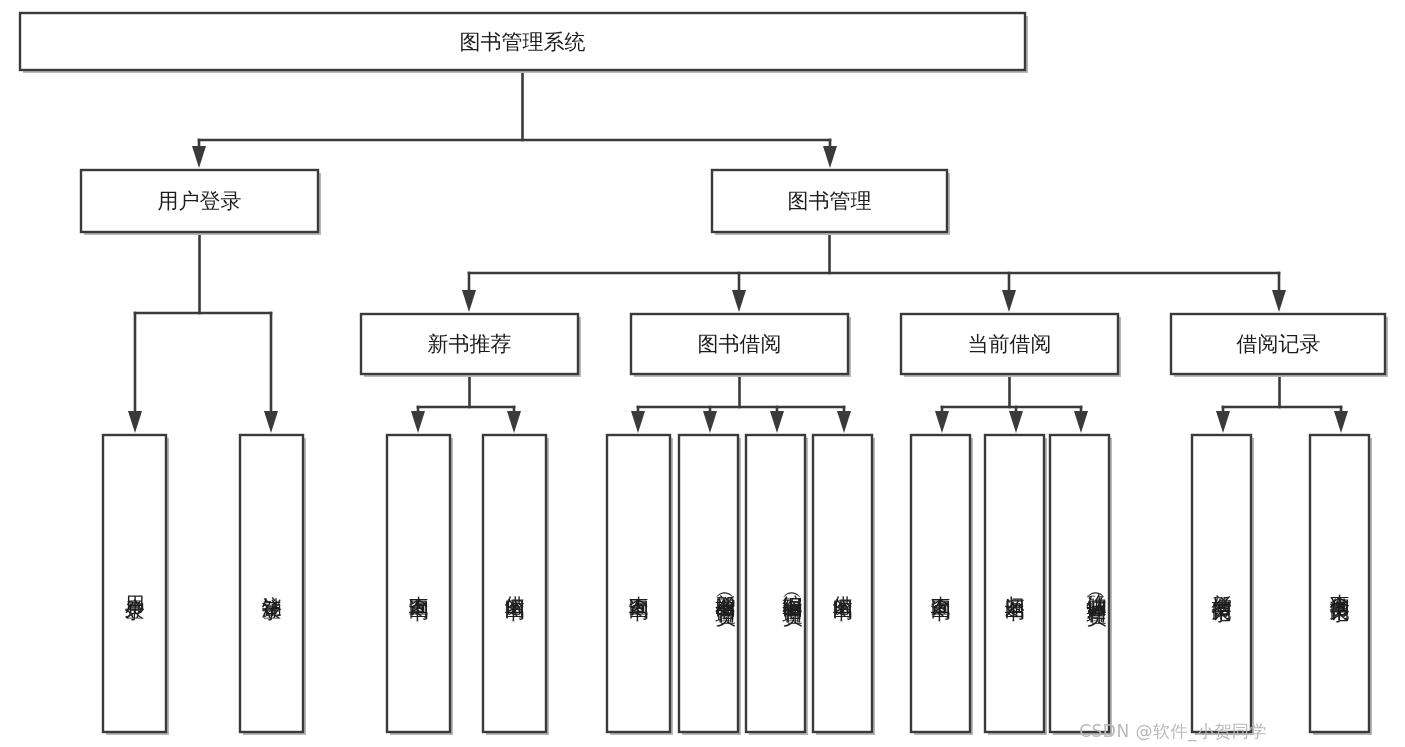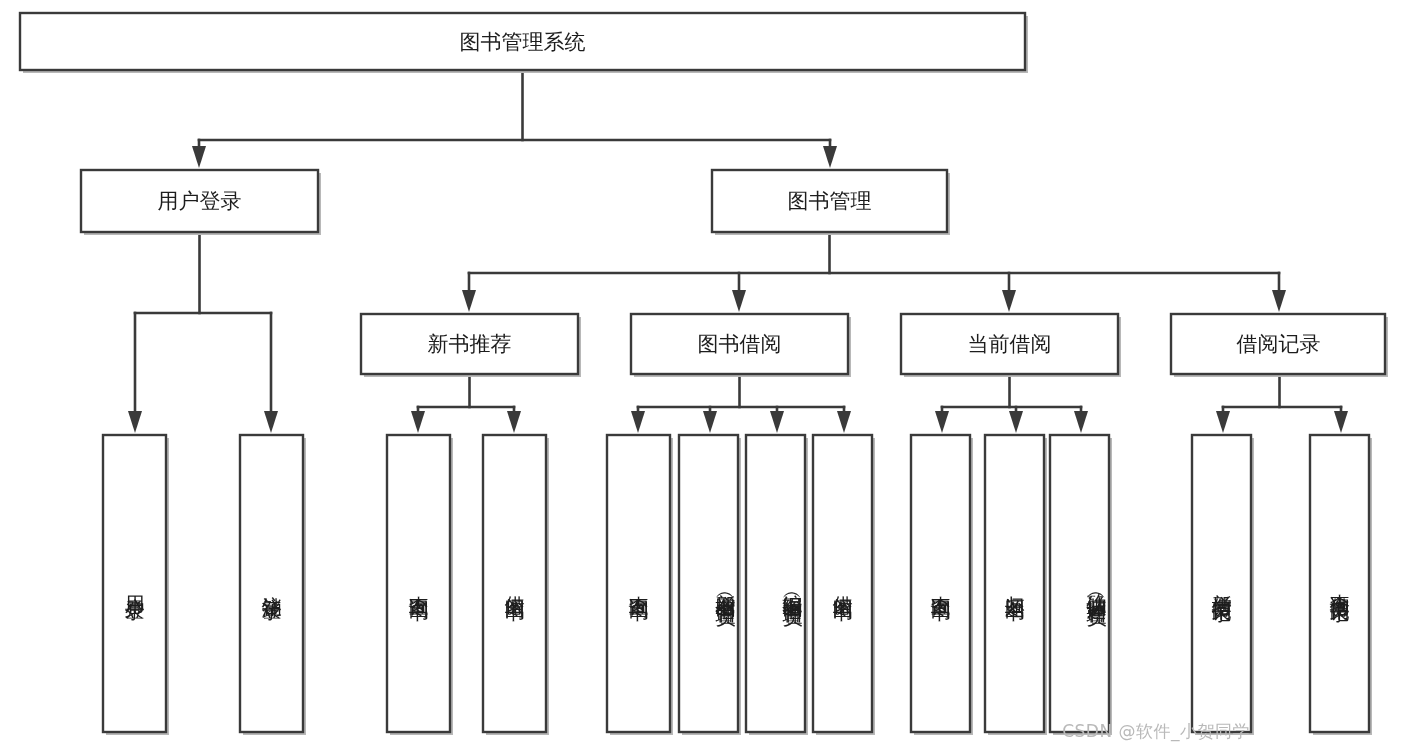--- a/index.html
+++ b/index.html
@@ -60,21 +60,21 @@
     font-family: "DejaVu Sans", "Liberation Sans", sans-serif;
     font-size: 20px;
     line-height: 1.28;
     letter-spacing: 2px;
     color: #1d1d1d;
     white-space: nowrap;
     pointer-events: none;
   }
   #watermark {
     position: absolute;
-    right: 25px;
+    right: 8px;
     bottom: 4px;
     font-family: "DejaVu Sans", "Liberation Sans", sans-serif;
     font-size: 17px;
     color: #b9b9b9;
     letter-spacing: 0.5px;
     white-space: nowrap;
   }
 </style>
 </head>
 <body>

